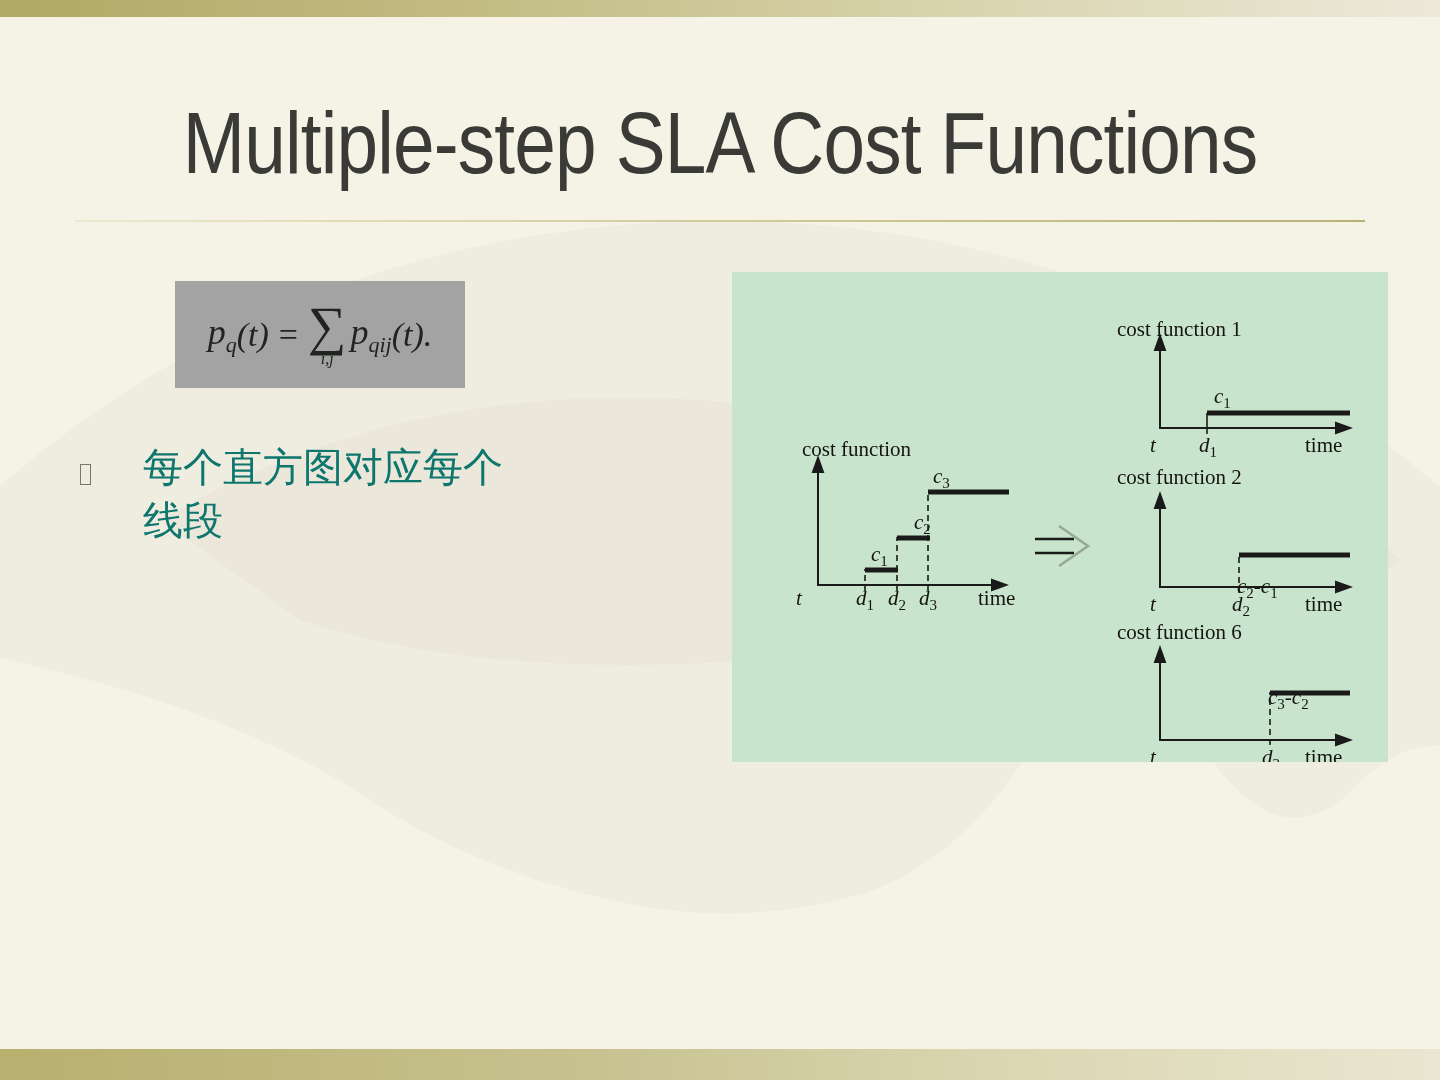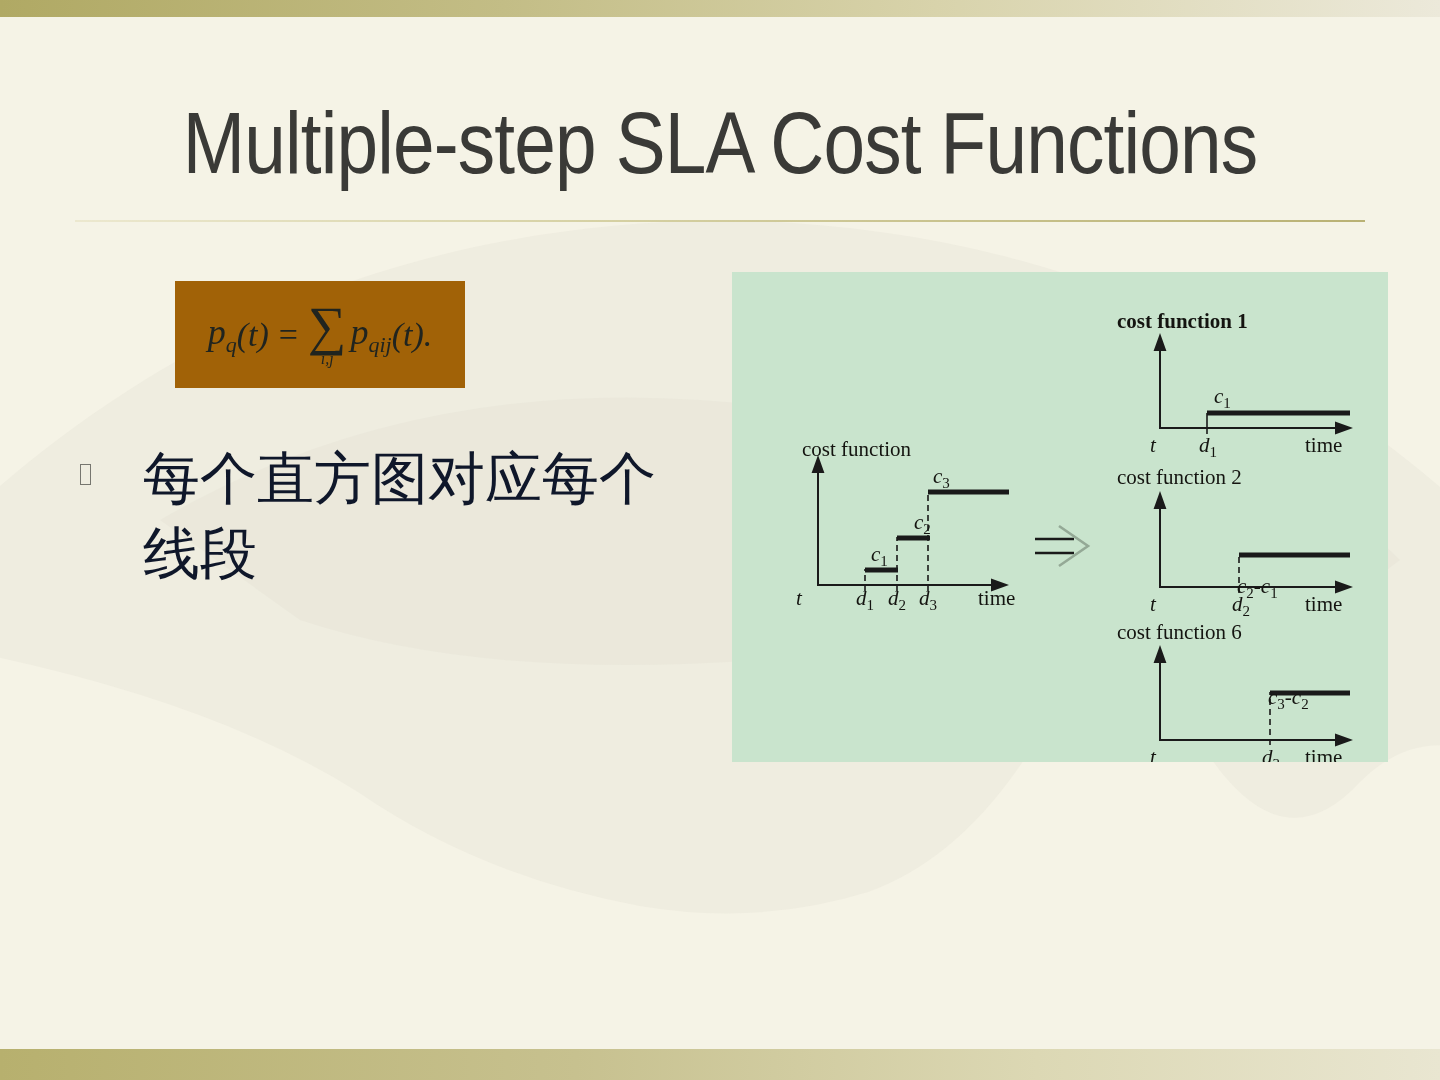--- a/index.html
+++ b/index.html
@@ -25,39 +25,39 @@
     white-space:nowrap;
     font-size:88px; font-weight:400; color:#3a3a37; letter-spacing:-1px;
   }
   .divider {
     position:absolute; left:75px; top:220px; width:1290px; height:2px;
     background:linear-gradient(90deg,#ece8cf 0%,#d6d1a4 40%,#b9b174 100%);
   }
   
   .formula-box {
     position:absolute; left:175px; top:281px; width:290px; height:107px;
-    background:#a16207;
+    background:#a3a3a3;
     display:flex; align-items:center; justify-content:center;
     font-family:"Liberation Serif", serif; color:#20241f;
   }
   .f-var { font-style:italic; font-size:36px; }
   .f-var sub { font-style:italic; font-size:22px; }
   .f-arg { font-style:italic; font-size:34px; }
   .f-eq { font-size:34px; margin:0 10px; }
   .f-sum { display:inline-flex; flex-direction:column; align-items:center; margin-right:4px; }
   .sigma { font-size:54px; line-height:0.95; }
   .sum-under { font-style:italic; font-size:16px; margin-top:-2px; }
   
   .bullet-marker {
     position:absolute; left:80px; top:464px; width:11px; height:21px;
     border:1.6px solid #76766f; background:transparent;
   }
   .bullet-text {
     position:absolute; left:143px; top:441px; width:620px;
-    font-size:57px; line-height:1.32; color:#0f172a;
+    font-size:40px; line-height:1.32; color:#0f766e;
     font-family:"Liberation Sans", sans-serif;
   }
   
   .panel {
     position:absolute; left:732px; top:272px; width:656px; height:490px;
     background:#c9e4cd; overflow:hidden;
   }
   .panel svg { position:absolute; left:0; top:0; }
   .lab {
     position:absolute; font-family:"Liberation Serif", serif;
@@ -154,21 +154,21 @@
   <div class="lab" style="left:70px; top:166px;">cost function</div>
   <div class="lab it" style="left:64px; top:315px;">t</div>
   <div class="lab it" style="left:124px; top:315px;"><span>d</span><sub>1</sub></div>
   <div class="lab it" style="left:156px; top:315px;"><span>d</span><sub>2</sub></div>
   <div class="lab it" style="left:187px; top:315px;"><span>d</span><sub>3</sub></div>
   <div class="lab" style="left:246px; top:315px;">time</div>
   <div class="lab it" style="left:139px; top:271px;"><span>c</span><sub>1</sub></div>
   <div class="lab it" style="left:182px; top:239px;"><span>c</span><sub>2</sub></div>
   <div class="lab it" style="left:201px; top:193px;"><span>c</span><sub>3</sub></div>
 
-  <div class="lab" style="left:385px; top:38px;font-weight:bold;">cost function 1</div>
+  <div class="lab" style="left:385px; top:46px;">cost function 1</div>
   <div class="lab it" style="left:418px; top:162px;">t</div>
   <div class="lab it" style="left:467px; top:162px;"><span>d</span><sub>1</sub></div>
   <div class="lab" style="left:573px; top:162px;">time</div>
   <div class="lab clabel" style="left:482px; top:113px;"><span>c</span><sub>1</sub><span class="op"></span><span></span><sub></sub></div>
 
   <div class="lab" style="left:385px; top:194px;">cost function 2</div>
   <div class="lab it" style="left:418px; top:321px;">t</div>
   <div class="lab it" style="left:500px; top:321px;"><span>d</span><sub>2</sub></div>
   <div class="lab" style="left:573px; top:321px;">time</div>
   <div class="lab clabel" style="left:505px; top:255px;margin-top:48px;"><span>c</span><sub>2</sub><span class="op">-</span><span>c</span><sub>1</sub></div>

